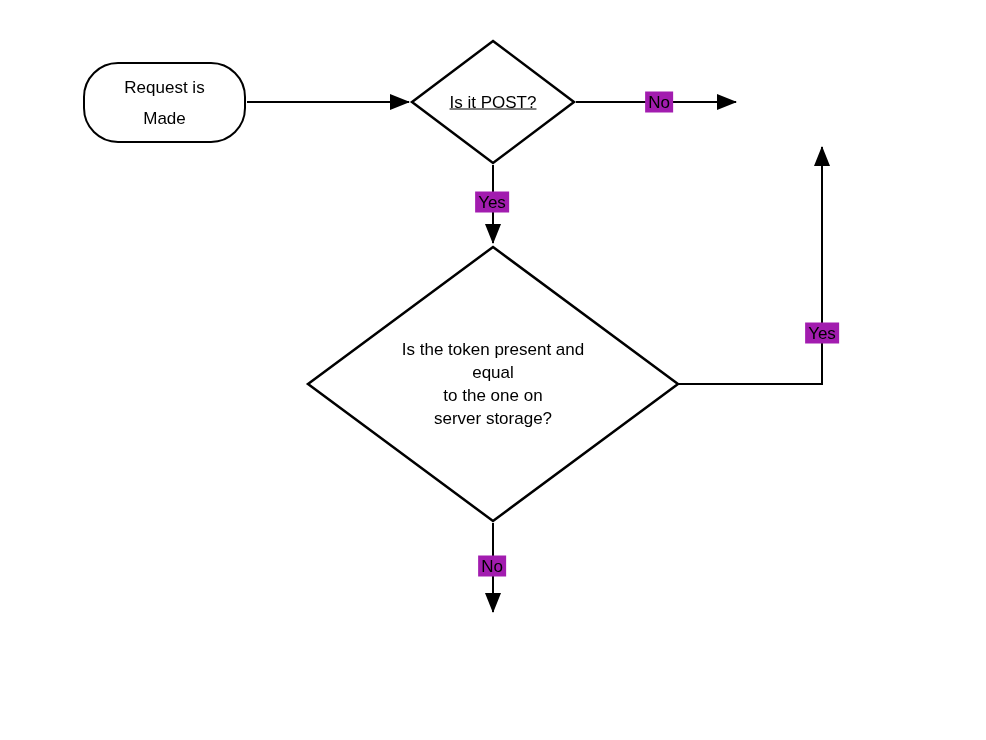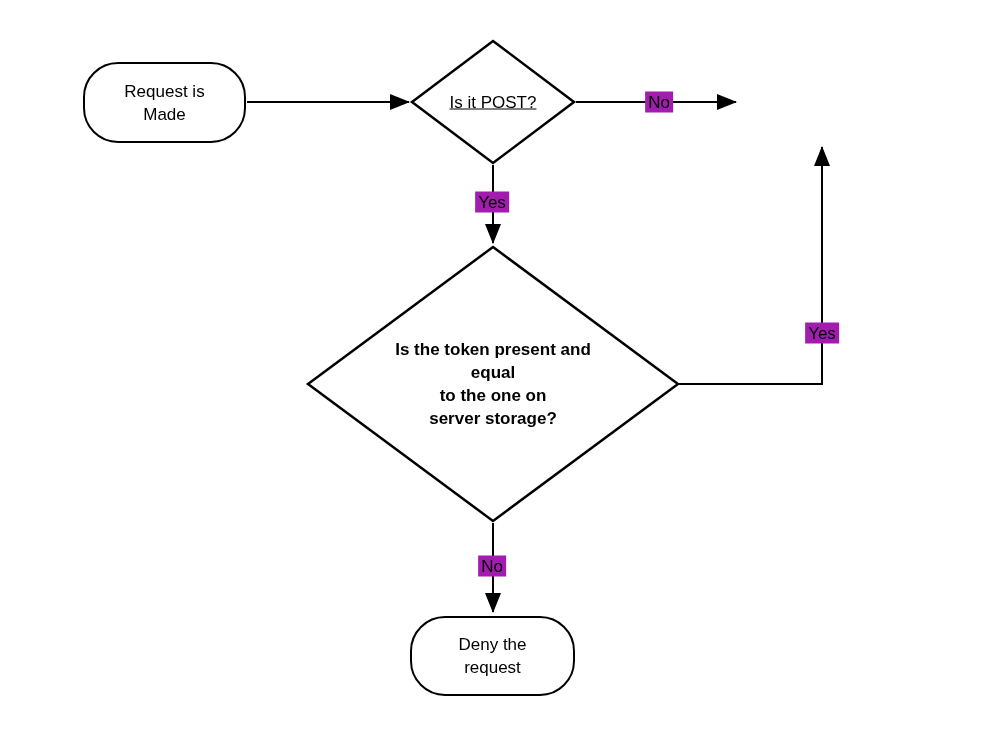--- a/index.html
+++ b/index.html
@@ -35,21 +35,21 @@
     position: absolute;
     box-sizing: border-box;
     background: #ffffff;
     border: 2.5px solid #000000;
     border-radius: 35px;
     display: flex;
     align-items: center;
     justify-content: center;
     text-align: center;
     font-size: 17px;
-    line-height: 23px;
+    line-height: 31px;
     white-space: pre-line;
   }
   .diamond-label {
     position: absolute;
     transform: translate(-50%, -50%);
     text-align: center;
     font-size: 17px;
     line-height: 23px;
     white-space: pre-line;
   }
@@ -85,26 +85,24 @@
     <line x1="493" y1="523" x2="493" y2="612" marker-end="url(#arrow)"></line>
 
     <polygon class="shape" points="493,41 574,102 493,163 412,102"></polygon>
     <polygon class="shape" points="493,247 678,384 493,521 308,384"></polygon>
   </svg>
 
   <div class="node" style="left:83px; top:62px; width:163px; height:81px;">Request is
 Made</div>
 
 
-  <div class="node" style="left:410px; top:616px; width:165px; height:80px;">Deny the
-request</div>
 
   <div class="diamond-label" style="left:493px; top:102px; width:150px;text-decoration:underline;">Is it POST?</div>
 
-  <div class="diamond-label" style="left:493px; top:384px; width:260px;font-weight:bold;">Is the token present and
+  <div class="diamond-label" style="left:493px; top:384px; width:260px;">Is the token present and
 equal
 to the one on
 server storage?</div>
 
   <div class="edge-label" style="left:659px; top:102px;">No</div>
 
   <div class="edge-label" style="left:492px; top:202px;">Yes</div>
 
   <div class="edge-label" style="left:822px; top:333px;">Yes</div>
 

